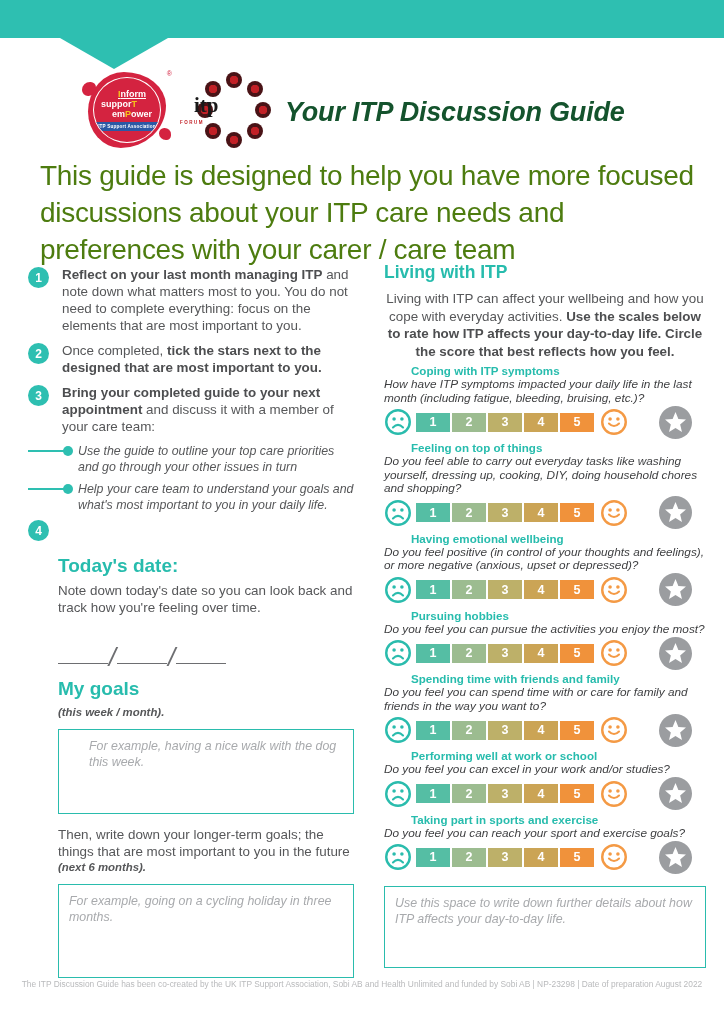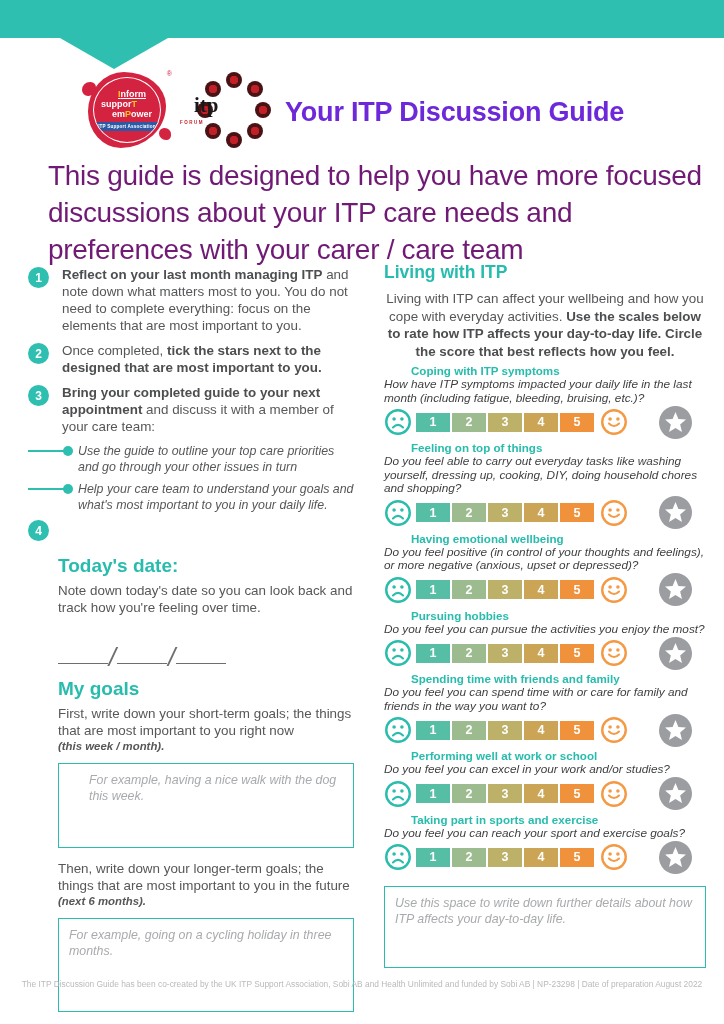--- a/index.html
+++ b/index.html
@@ -37,23 +37,23 @@
   .fdot:nth-of-type(4){left:53px;top:55px;}
   .fdot:nth-of-type(5){left:32px;top:64px;}
   .fdot:nth-of-type(6){left:11px;top:55px;}
   .fdot:nth-of-type(7){left:3px;top:34px;}
   .fdot:nth-of-type(8){left:11px;top:13px;}
   .forum-label{position:absolute;left:0;top:26px;width:80px;
         font-family:"Liberation Serif","DejaVu Serif",serif;font-weight:bold;font-size:21px;color:#191919;line-height:22px;}
   .forum-sub{display:block;font-family:"Liberation Sans",sans-serif;font-weight:bold;
         font-size:4.5px;color:#c22026;letter-spacing:1.5px;margin-top:-4px;margin-left:-14px;}
 
-  .doc-title{position:absolute;left:285px;top:97px;font-size:27px;font-weight:bold;color:#6d28d9;letter-spacing:-.2px;}
-
-  .intro{position:absolute;left:40px;top:157px;width:655px;font-size:28px;color:#701a75;line-height:37px;letter-spacing:-.3px;margin-left:8px;}
+  .doc-title{position:absolute;left:285px;top:97px;font-size:27px;font-weight:bold;color:#14532d;letter-spacing:-.2px;font-style:italic;}
+
+  .intro{position:absolute;left:40px;top:157px;width:655px;font-size:28px;color:#4d7c0f;line-height:37px;letter-spacing:-.3px;}
 
   
   .left-col{position:absolute;left:28px;top:266px;width:326px;}
   .step{display:grid;grid-template-columns:30px 1fr;column-gap:4px;margin-bottom:8px;}
   .step-num{width:21px;height:21px;border-radius:50%;background:#2ebfb1;color:#fff;
         font-weight:bold;font-size:12px;display:flex;align-items:center;justify-content:center;margin-top:1px;}
   .step-text{font-size:13.4px;color:#565759;line-height:17px;}
   .step-text b{color:#4d4e50;}
   .sub-bullet{display:flex;margin:5px 0 6px 0;}
   .connector{flex:0 0 50px;position:relative;height:14px;margin-top:3px;}
@@ -164,21 +164,21 @@
 
     <div class="date-line">
       <div class="date-seg"></div>
       <div class="date-slash">/</div>
       <div class="date-seg"></div>
       <div class="date-slash">/</div>
       <div class="date-seg"></div>
     </div>
 
     <div class="teal-heading">My goals</div>
-    <p class="left-p"><span>First, write down your short-term goals; the things that are most important to you right now</span><em class="p-note">(this week / month).</em></p>
+    <p class="left-p"><em class="p-note">(this week / month).</em></p>
     <div class="goal-box box-short"><span>For example, having a nice walk with the dog this week.</span></div>
 
     <p class="left-p"><span>Then, write down your longer-term goals; the things that are most important to you in the future</span><em class="p-note">(next 6 months).</em></p>
     <div class="goal-box box-long"><span>For example, going on a cycling holiday in three months.</span></div>
   </div>
 
   <div class="right-col">
     <div class="living-heading">Living with ITP</div>
     <div class="living-intro"><span>Living with ITP can affect your wellbeing and how you cope with everyday activities. </span><b>Use the scales below to rate how ITP affects your day-to-day life. Circle the score that best reflects how you feel.</b></div>
 

